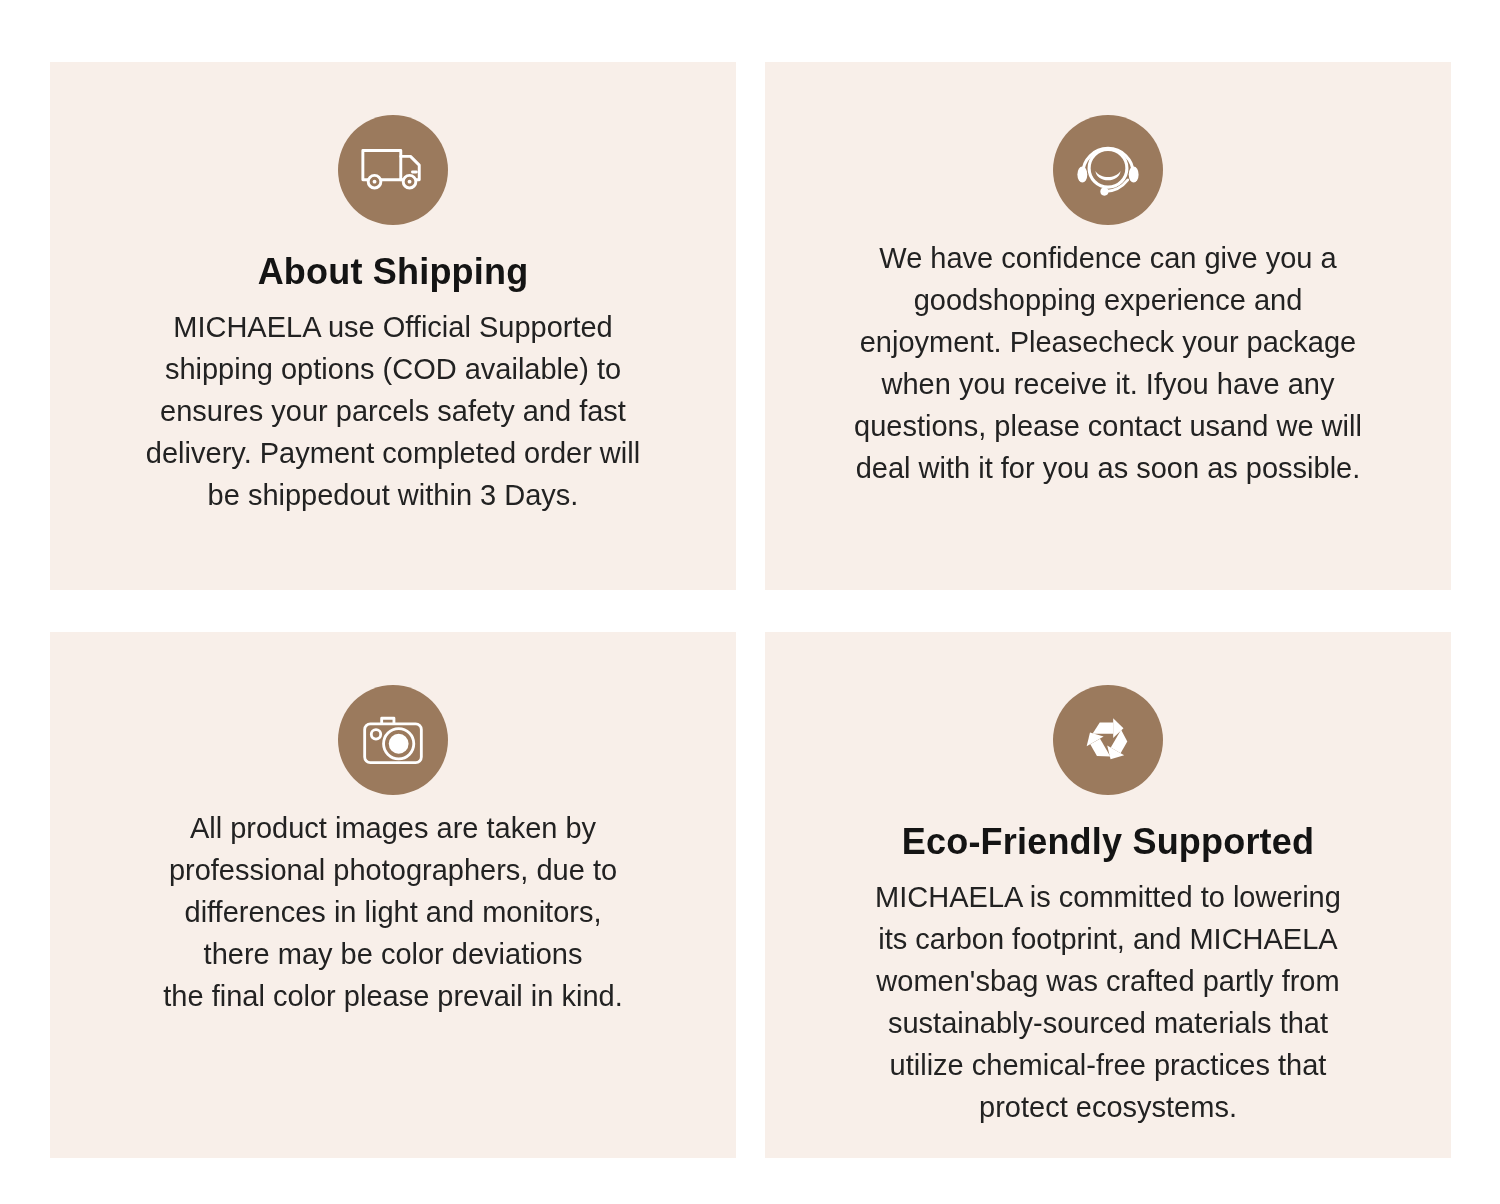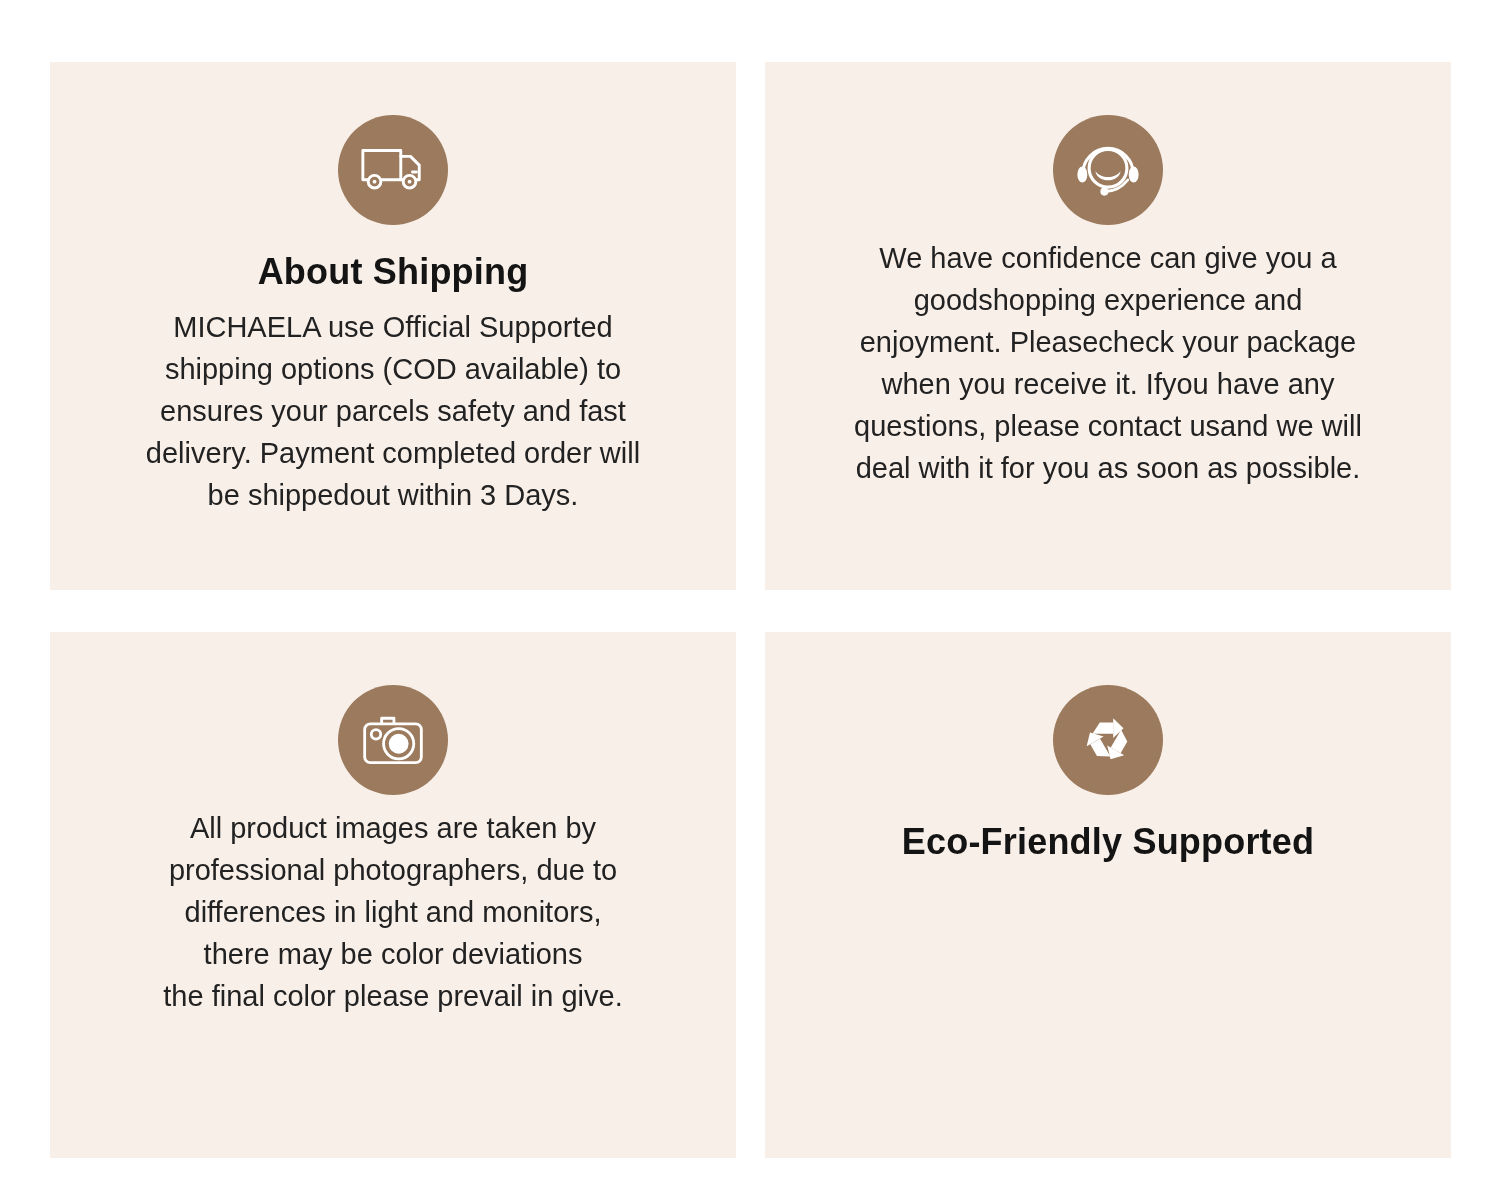--- a/index.html
+++ b/index.html
@@ -114,21 +114,21 @@
           <circle cx="18" cy="26" r="5" fill="none"></circle>
           <circle cx="42" cy="36" r="16" fill="none"></circle>
           <circle cx="42" cy="36" r="10.5" fill="#ffffff" stroke="none"></circle>
         </svg>
       </span>
     </div>
     <div class="card-body">All product images are taken by
 professional photographers, due to
 differences in light and monitors,
 there may be color deviations
-the final color please prevail in give.</div>
+the final color please prevail in kind.</div>
   </div>
 
   <div class="card">
     <div class="icon-circle">
       <span>
         <svg width="66" height="66" viewBox="-32 -32 64 64" fill="#ffffff">
           <g>
             <polygon points="-15,-6 -8,-17 5,-17 5,-6"></polygon>
             <polygon points="5,-21 15,-11.5 5,-2"></polygon>
           </g>
@@ -137,15 +137,21 @@
             <polygon points="5,-21 15,-11.5 5,-2"></polygon>
           </g>
           <g transform="rotate(240)">
             <polygon points="-15,-6 -8,-17 5,-17 5,-6"></polygon>
             <polygon points="5,-21 15,-11.5 5,-2"></polygon>
           </g>
         </svg>
       </span>
     </div>
     <div class="card-title">Eco-Friendly Supported</div>
+    <div class="card-body">MICHAELA is committed to lowering
+its carbon footprint, and MICHAELA
+women'sbag was crafted partly from
+sustainably-sourced materials that
+utilize chemical-free practices that
+protect ecosystems.</div>
   </div>
 
 </div>
 
 </body></html>

